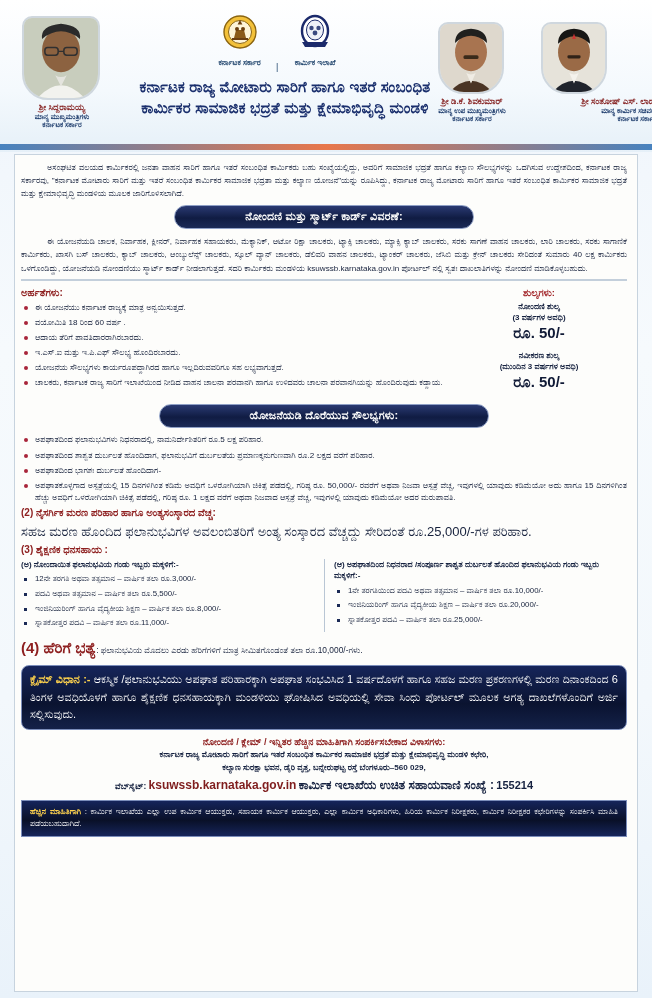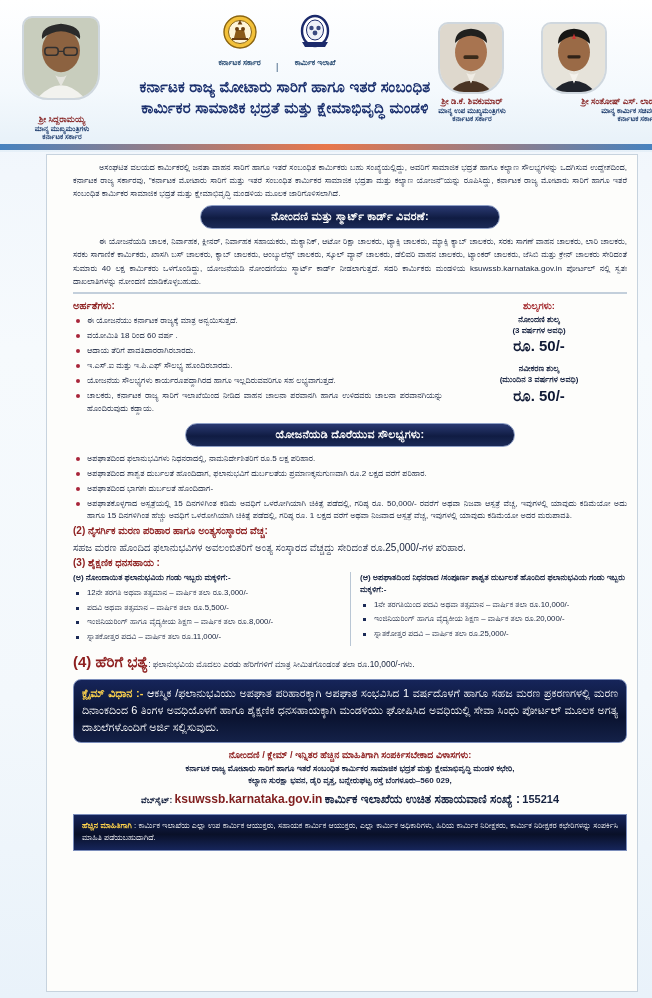--- a/index.html
+++ b/index.html
@@ -66,24 +66,23 @@
     background: linear-gradient(90deg,#2b6fb5 0%, #e8612c 50%, #2b6fb5 100%);
     opacity:.85;
   }
 
   
   .sheet {
     position: absolute;
     left: 14px; right: 14px; top: 154px; bottom: 6px;
     background: #fdfdfb;
     border: 1px solid #c7d3de;
-    padding: 6px 10px 4px 26px;
+    padding: 6px 10px 4px 6px;
     font-size: 8.2px;
     color: #16213c;
-    margin-left: 32px;
   }
 
   .para {
     text-align: justify;
     line-height: 1.62;
     font-size: 8.1px;
     color: #16213c;
     text-indent: 26px;
     margin-bottom: 4px;
   }
@@ -132,21 +131,21 @@
     position: absolute; left: 3px; top: 4px;
     width: 4px; height: 4px; border-radius: 50%;
     background: #a8253a;
   }
   ul.bul.sm > li { font-size: 7.8px; }
   ul.bul.sq > li::before { background:#1b2a56; border-radius:0; width:3px; height:3px; top:5px; }
 
   .fee-title { font-size: 9.5px; font-weight: bold; color: #a3282c; margin-bottom: 2px; }
   .fee-lbl { font-size: 8px; font-weight: bold; color:#15213f; line-height: 1.4; }
   .fee-amt { font-size: 15px; font-weight: bold; color:#101a36; margin: 1px 0 8px 0; }
-  .sub-note { font-size: 10px; line-height:1.5; margin-bottom:2px; }
+  .sub-note { font-size: 13px; line-height:1.5; margin-bottom:2px; }
 
   .sch-wrap { display:flex; gap:0; margin-top:2px; }
   .sch-col { flex:1 1 50%; }
   .sch-col + .sch-col { border-left: 1px solid #b9c6d4; padding-left: 9px; }
   .sch-head { font-size: 8px; font-weight: bold; color:#15213f; line-height:1.45; margin-bottom:3px; }
 
   .line4 { font-size: 8.4px; margin-top: 5px; line-height:1.5; }
   .line4 b { color:#8e2020; font-size:15px; }
 
   .claimbox {
@@ -211,21 +210,21 @@
         <rect width="78" height="84" fill="#c8cdbd"></rect>
         <ellipse cx="39" cy="34" rx="20" ry="23" fill="#8c6240"></ellipse>
         <path d="M19,22 q20,-16 40,0 q2,-14 -20,-16 q-22,2 -20,16Z" fill="#2a2a2a"></path>
         <rect x="22" y="31" width="14" height="8" rx="3" fill="none" stroke="#303030" stroke-width="1.6"></rect>
         <rect x="42" y="31" width="14" height="8" rx="3" fill="none" stroke="#303030" stroke-width="1.6"></rect>
         <path d="M36,35 h6" stroke="#303030" stroke-width="1.4"></path>
         <path d="M14,84 q25,-27 50,0 Z" fill="#f2f2ee"></path>
         <path d="M33,60 l6,12 l6,-12 q-6,4 -12,0Z" fill="#e4e4de"></path>
       </svg>
     </div>
-    <div class="cap" style="left:10px; top:114px; width:104px;">
+    <div class="cap" style="left:10px; top:102px; width:104px;">
       <span class="nm">ಶ್ರೀ ಸಿದ್ದರಾಮಯ್ಯ</span>
       <span class="r1">ಮಾನ್ಯ ಮುಖ್ಯಮಂತ್ರಿಗಳು</span>
       <span class="r2">ಕರ್ನಾಟಕ ಸರ್ಕಾರ</span>
     </div>
 
     <div class="emblems">
       <div class="emblem-wrap">
         <svg width="34" height="38" viewBox="0 0 34 38">
           <circle cx="17" cy="18" r="16" fill="#f3c13a" stroke="#8a6410" stroke-width="1.4"></circle>
           <circle cx="17" cy="18" r="11.5" fill="#fdf4d8" stroke="#8a6410" stroke-width="1"></circle>

